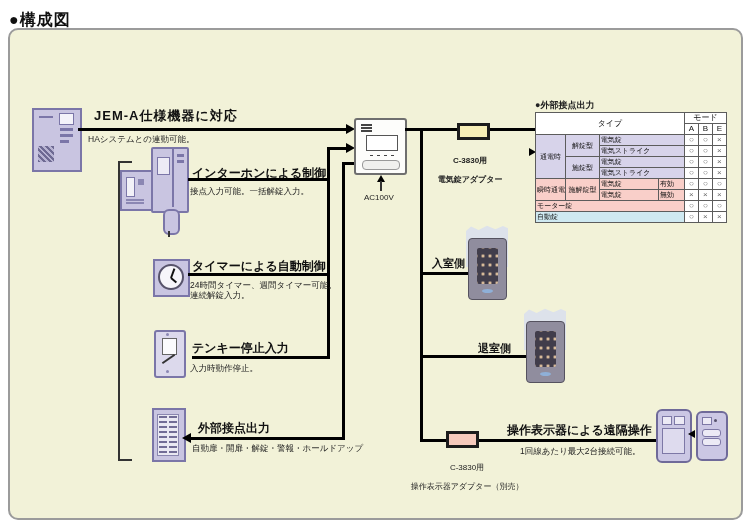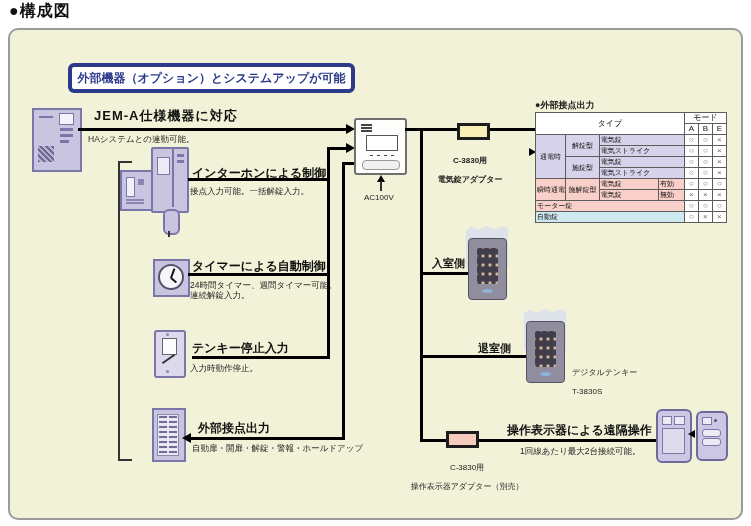--- a/index.html
+++ b/index.html
@@ -1,19 +1,19 @@
 <!DOCTYPE html>
 <html><head>
 <meta charset="utf-8">
 <style>
   html,body{margin:0;padding:0;}
   body{width:751px;height:526px;background:#ffffff;position:relative;overflow:hidden;
        font-family:"Liberation Sans","DejaVu Sans",sans-serif;color:#111;}
   .abs{position:absolute;}
-  .page-title{left:9px;top:1px;font-size:16px;font-weight:bold;letter-spacing:1px;}
+  .page-title{left:9px;top:10px;font-size:16px;font-weight:bold;letter-spacing:1px;}
   .panel{left:8px;top:28px;width:731px;height:488px;background:#f2f2d8;
          border:2px solid #9b9b9b;border-radius:10px;}
   
   .hbox{height:22px;background:#fff;border-radius:6px;display:flex;align-items:center;
         justify-content:center;font-weight:bold;font-size:12px;}
   .hbox.blue{left:58px;top:33px;width:279px;border:4px solid #2d3a8c;color:#2d3a8c;}
   .hbox.red{left:482px;top:33px;width:219px;border:4px solid #e3004f;color:#cf0045;}
   
   .ln{background:#000;}
   .thin{background:#333;}
@@ -66,21 +66,20 @@
   .rk{background:#f9cfc9;}
   .rb{background:#cfe9f1;}
 </style>
 </head>
 <body>
 
 <div class="abs page-title">●構成図</div>
 
 <div class="abs panel">
 
-  <div class="abs hbox blue">外部機器（オプション）とシステムアップが可能</div>
 
   <div class="abs dev" style="left:22px;top:78px;width:46px;height:60px;">
     <div class="abs" style="left:25px;top:3px;width:13px;height:10px;background:#f4f3fa;border:1px solid #7b76a8;"></div>
     <div class="abs" style="left:26px;top:18px;width:13px;height:3px;background:#7b76a8;"></div>
     <div class="abs" style="left:26px;top:24px;width:13px;height:3px;background:#7b76a8;"></div>
     <div class="abs" style="left:26px;top:30px;width:9px;height:3px;background:#7b76a8;"></div>
     <div class="abs" style="left:4px;top:36px;width:16px;height:16px;background:repeating-linear-gradient(45deg,#6e6a93 0 2px,#b7b3d2 2px 4px);"></div>
     <div class="abs" style="left:5px;top:6px;width:14px;height:2px;background:#7b76a8;"></div>
   </div>
   <div class="abs blabel big" style="left:84px;top:77px;letter-spacing:1px;">JEM-A仕様機器に対応</div>
@@ -178,24 +177,20 @@
   </div>
 
   <div class="abs ln" style="left:410px;top:325px;width:108px;height:3px;"></div>
   <div class="abs blabel" style="left:468px;top:311px;font-size:11px;">退室側</div>
   <div class="abs keypad" style="left:513px;top:276px;">
     <div class="kp-wall"></div>
     <div class="kp-body">
       <div class="kp-panel"></div>
       <div class="kp-oval"></div>
     </div>
-  </div>
-  <div class="abs tiny" style="left:562px;top:328px;">
-    <span>デジタルテンキー</span><br>
-    <span>T-3830S</span>
   </div>
 
   <div class="abs ln" style="left:410px;top:409px;width:240px;height:3px;"></div>
   <div class="abs blabel" style="left:497px;top:392px;">操作表示器による遠隔操作</div>
   <div class="abs slabel" style="left:510px;top:416px;">1回線あたり最大2台接続可能。</div>
   <div class="abs adapter pink" style="left:436px;top:401px;width:27px;height:11px;"></div>
   <div class="abs tiny center" style="left:398px;top:423px;width:118px;">
     <span>C-3830用</span><br>
     <span>操作表示器アダプター（別売）</span>
   </div>

